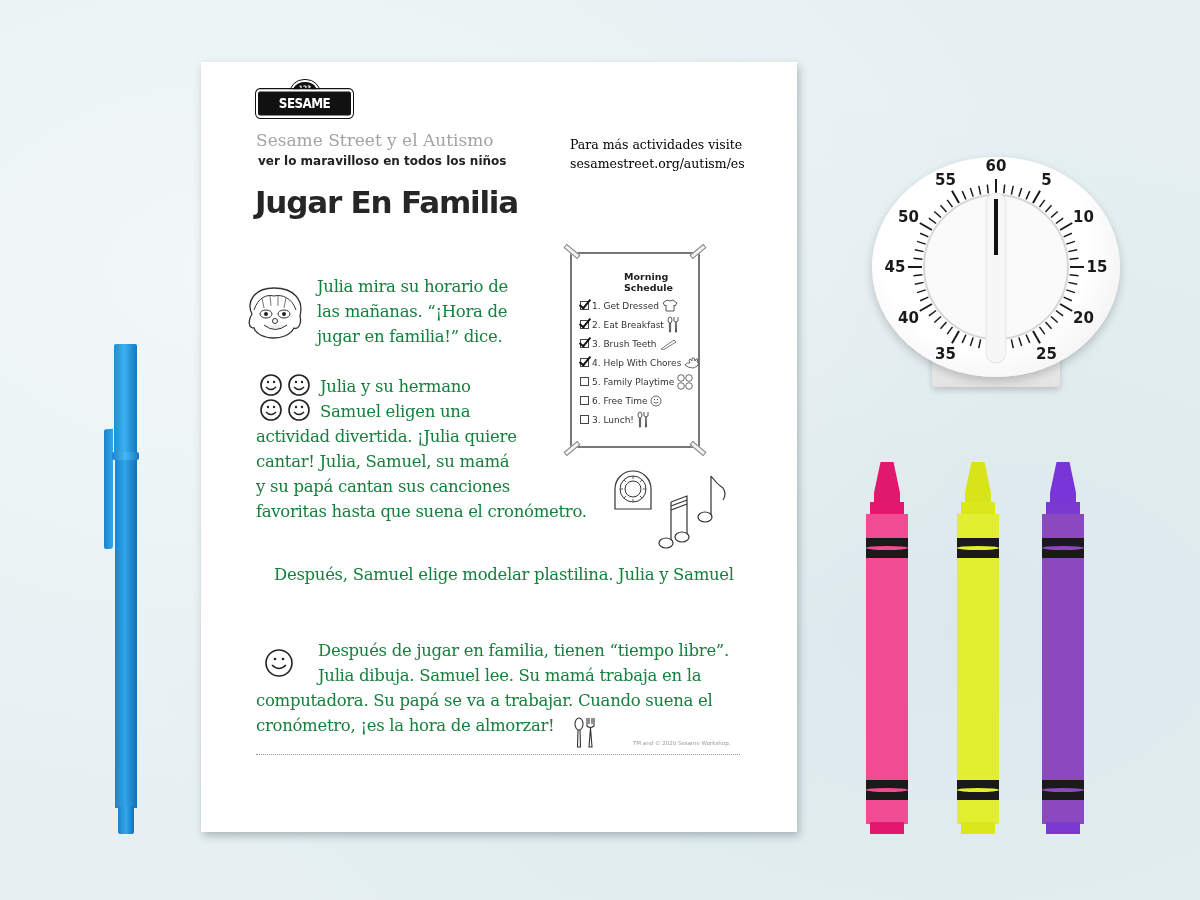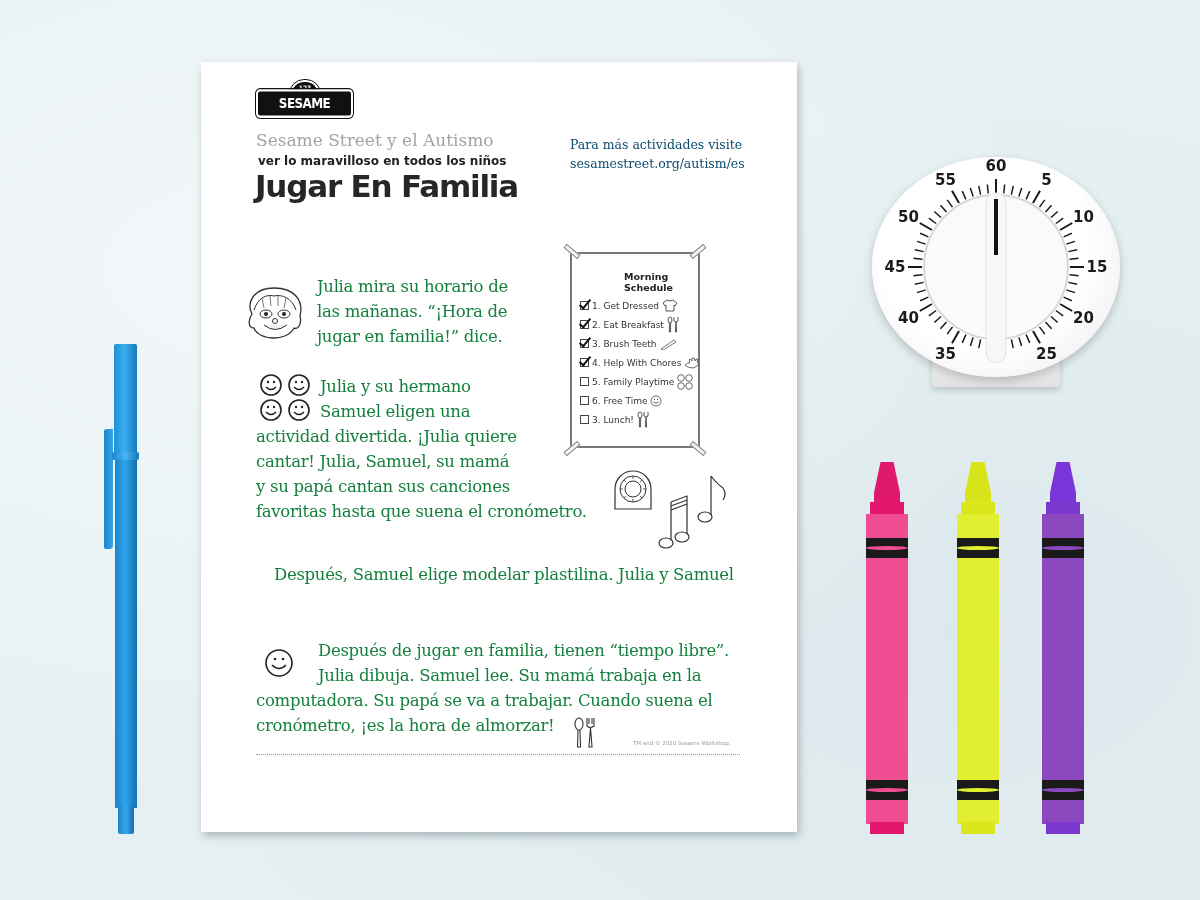--- a/index.html
+++ b/index.html
@@ -38,24 +38,24 @@
   .series-title {
     position: absolute; left: 55px; top: 68px;
     font-family: "DejaVu Serif", serif; font-size: 17px; color: #a3a3a3;
   }
   .series-sub {
     position: absolute; left: 57px; top: 92px;
     font-family: "DejaVu Sans", sans-serif; font-size: 12px; font-weight: bold; color: #222;
   }
   .more-info {
     position: absolute; left: 369px; top: 73px;
-    font-family: "DejaVu Serif", serif; font-size: 12.5px; color: #0c4a6e; line-height: 19px;
+    font-family: "DejaVu Serif", serif; font-size: 12.5px; color: #000000; line-height: 19px;
   }
   .page-title {
-    position: absolute; left: 54px; top: 106px;
+    position: absolute; left: 54px; top: 122px;
     font-family: "DejaVu Sans", sans-serif; font-weight: bold; font-size: 31px;
     color: #262626; letter-spacing: -1.2px;
   }
 
   .body-text {
     font-family: "DejaVu Serif", serif; font-size: 16.5px; color: #15803d; line-height: 25px;
     letter-spacing: -0.3px;
   }
   .para1 { position: absolute; left: 116px; top: 212px; width: 220px; }
   .para2 { position: absolute; left: 55px; top: 312px; width: 370px; }

